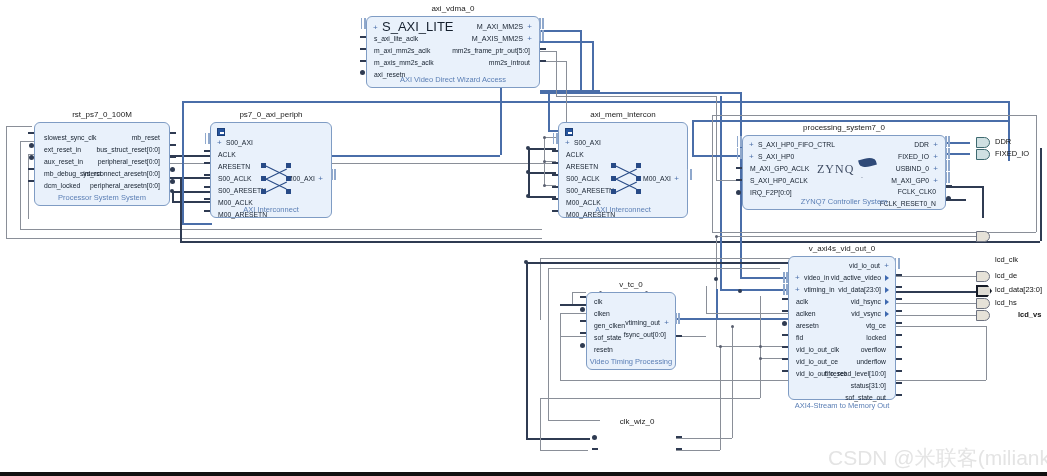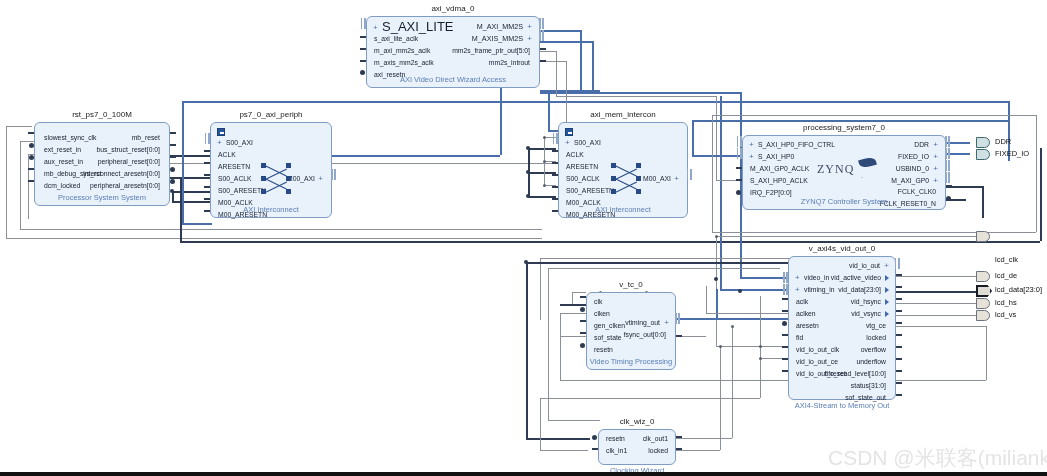--- a/index.html
+++ b/index.html
@@ -472,27 +472,20 @@
     <div class="pstub" style="left:896px;top:322px;"></div>
     <div class="pstub" style="left:896px;top:334px;"></div>
     <div class="pstub" style="left:896px;top:346px;"></div>
     <div class="pstub" style="left:896px;top:358px;"></div>
     <div class="pstub" style="left:896px;top:370px;"></div>
     <div class="pstub" style="left:896px;top:382px;"></div>
     <div class="pstub" style="left:896px;top:394px;"></div>
   </div>
 
   <div class="blkname" style="left:598px; top:417px; width:78px;">clk_wiz_0</div>
-  <div class="blk" style="left:598px; top:429px; width:78px; height:36px;">
-    <span class="pin l" style="top:5px;left:7px;">resetn</span>
-    <span class="pin l" style="top:17px;left:7px;">clk_in1</span>
-    <span class="pin r" style="top:5px;right:7px;">clk_out1</span>
-    <span class="pin r" style="top:17px;right:7px;">locked</span>
-    <div class="blkfoot" style="bottom:-11px;">Clocking Wizard</div>
-  </div>
   <div>
     <div class="pstub round" style="left:592px;top:435px;"></div>
     <div class="pstub" style="left:592px;top:448px;"></div>
     <div class="pstub" style="left:676px;top:436px;"></div>
     <div class="pstub" style="left:676px;top:448px;"></div>
   </div>
 
   <div>
     <div class="extport tealed" style="left:976px;top:137px;width:14px;"></div>
     <span class="extlabel" style="left:995px;top:137px;">DDR</span>
@@ -512,19 +505,19 @@
   <div>
     <div class="extport hex" style="left:976px;top:285px;width:16px;height:12px;"></div>
     <span class="extlabel" style="left:995px;top:285px;">lcd_data[23:0]</span>
   </div>
   <div>
     <div class="extport" style="left:976px;top:298px;width:14px;"></div>
     <span class="extlabel" style="left:995px;top:298px;">lcd_hs</span>
   </div>
   <div>
     <div class="extport" style="left:976px;top:310px;width:14px;"></div>
-    <span class="extlabel" style="left:995px;top:310px;">lcd_vs</span>
+    <span class="extlabel" style="left:1018px;top:310px;font-weight:bold;">lcd_vs</span>
   </div>
 
   <div class="wm" style="left:828px; top:444px;">CSDN @米联客(milianke)</div>
   <div class="bottombar"></div>
 
 </div>
 
 </body></html>

